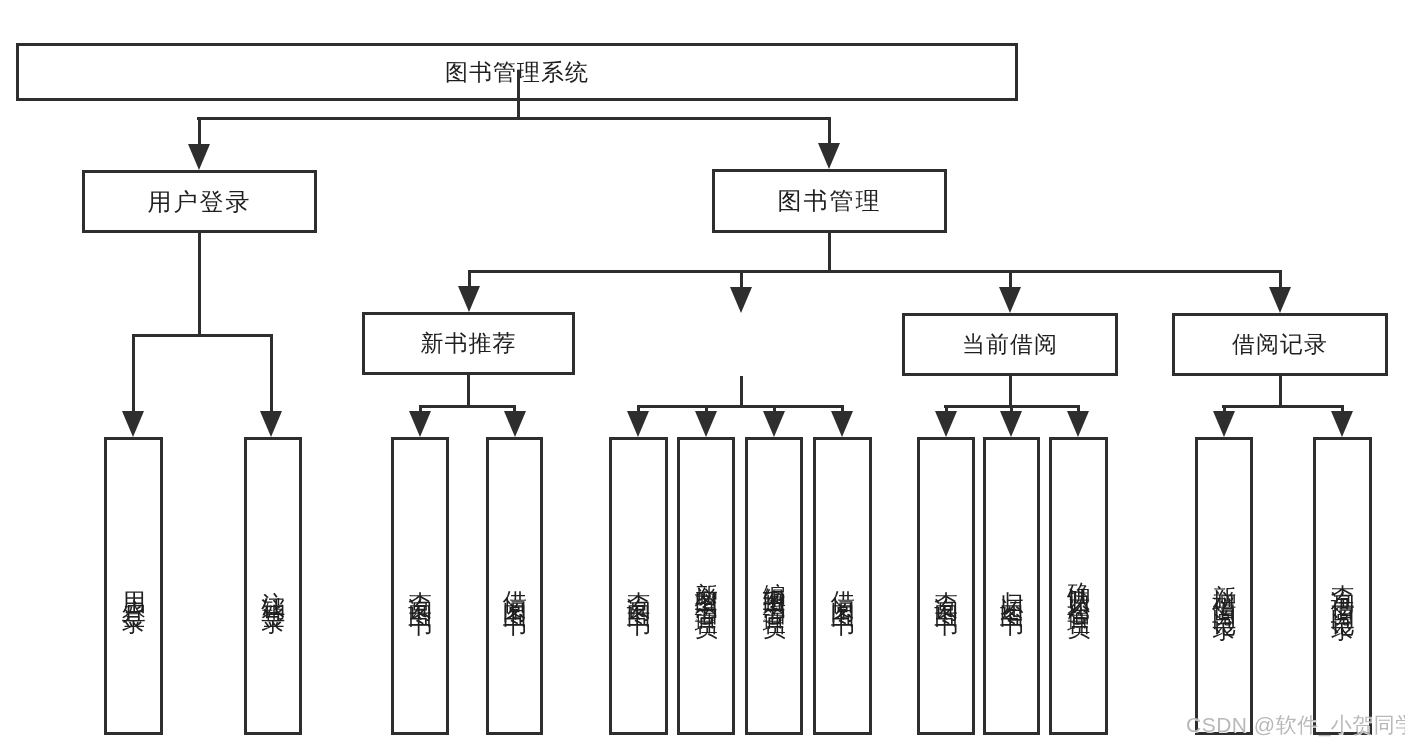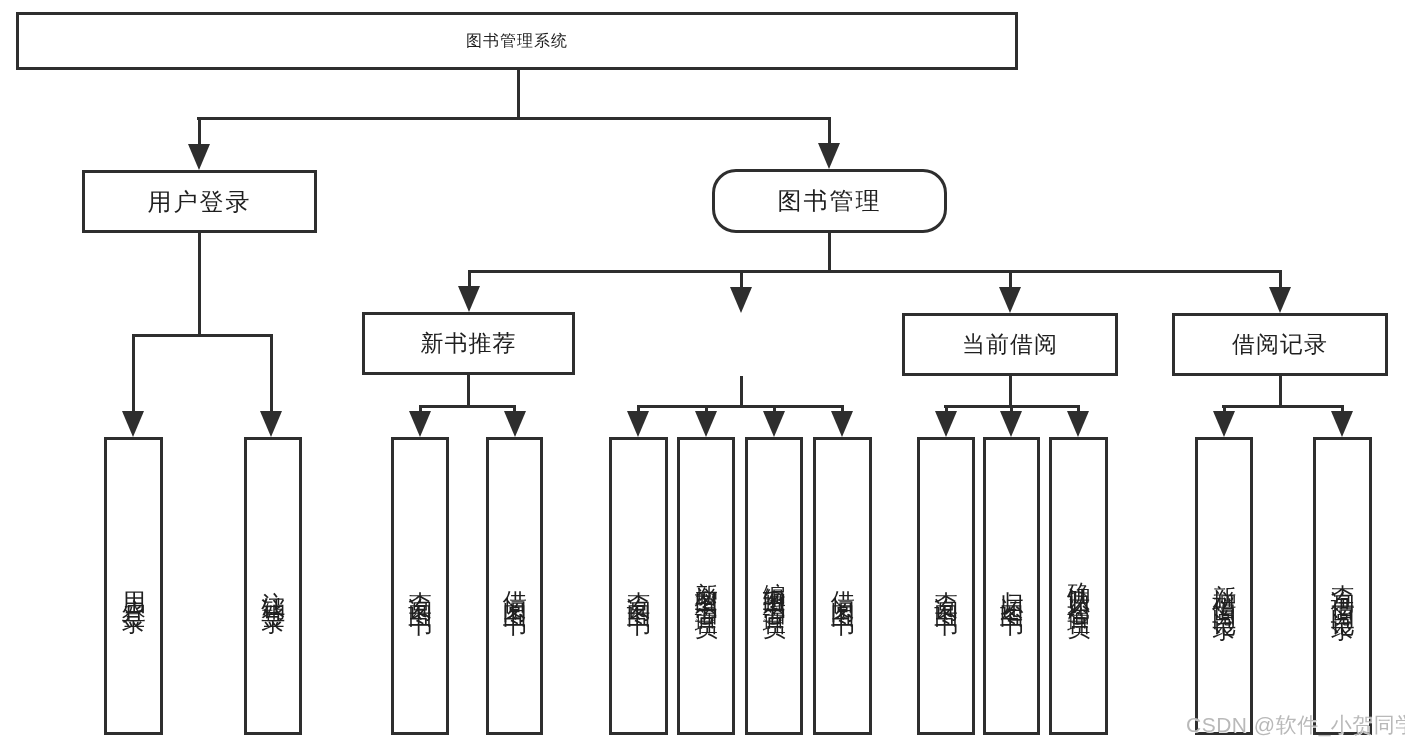--- a/index.html
+++ b/index.html
@@ -16,21 +16,21 @@
   .box {
     position: absolute;
     box-sizing: border-box;
     border: 3px solid #2e2e2e;
     background: #ffffff;
     display: flex;
     align-items: center;
     justify-content: center;
     text-align: center;
   }
-  .box.lvl1 { font-size: 16px; letter-spacing: 1px; }
+  .box.lvl1 { font-size: 23px; letter-spacing: 1px; margin-top: 31px; }
   .box.lvl2 { font-size: 24px; letter-spacing: 2px; }
   .box.lvl3 { font-size: 23px; letter-spacing: 1px; }
   .vtext {
     writing-mode: vertical-rl;
     text-orientation: mixed;
     font-size: 24px;
     letter-spacing: 7px;
     line-height: 1.1;
     white-space: nowrap;
   }
@@ -71,21 +71,21 @@
 
   <div class="hline" style="left:197px; top:117px; width:634px;"></div>
 
   <div class="vline" style="left:198px; top:117px; height:30px;"></div>
   <div class="arrow" style="left:188px; top:144px;"></div>
 
   <div class="vline" style="left:828px; top:117px; height:29px;"></div>
   <div class="arrow" style="left:818px; top:143px;"></div>
 
   <div class="box lvl2" style="left:82px; top:170px; width:235px; height:63px;">用户登录</div>
-  <div class="box lvl2" style="left:712px; top:169px; width:235px; height:64px;border-radius:24px;">图书管理</div>
+  <div class="box lvl2" style="left:712px; top:169px; width:235px; height:64px;">图书管理</div>
 
   <div class="vline" style="left:198px; top:233px; height:103px;"></div>
   <div class="hline" style="left:132px; top:334px; width:141px;"></div>
   <div class="vline" style="left:132px; top:334px; height:80px;"></div>
   <div class="arrow" style="left:122px; top:411px;"></div>
   <div class="vline" style="left:270px; top:334px; height:80px;"></div>
   <div class="arrow" style="left:260px; top:411px;"></div>
 
   <div class="vline" style="left:828px; top:233px; height:40px;"></div>
   <div class="hline" style="left:468px; top:270px; width:814px;"></div>

